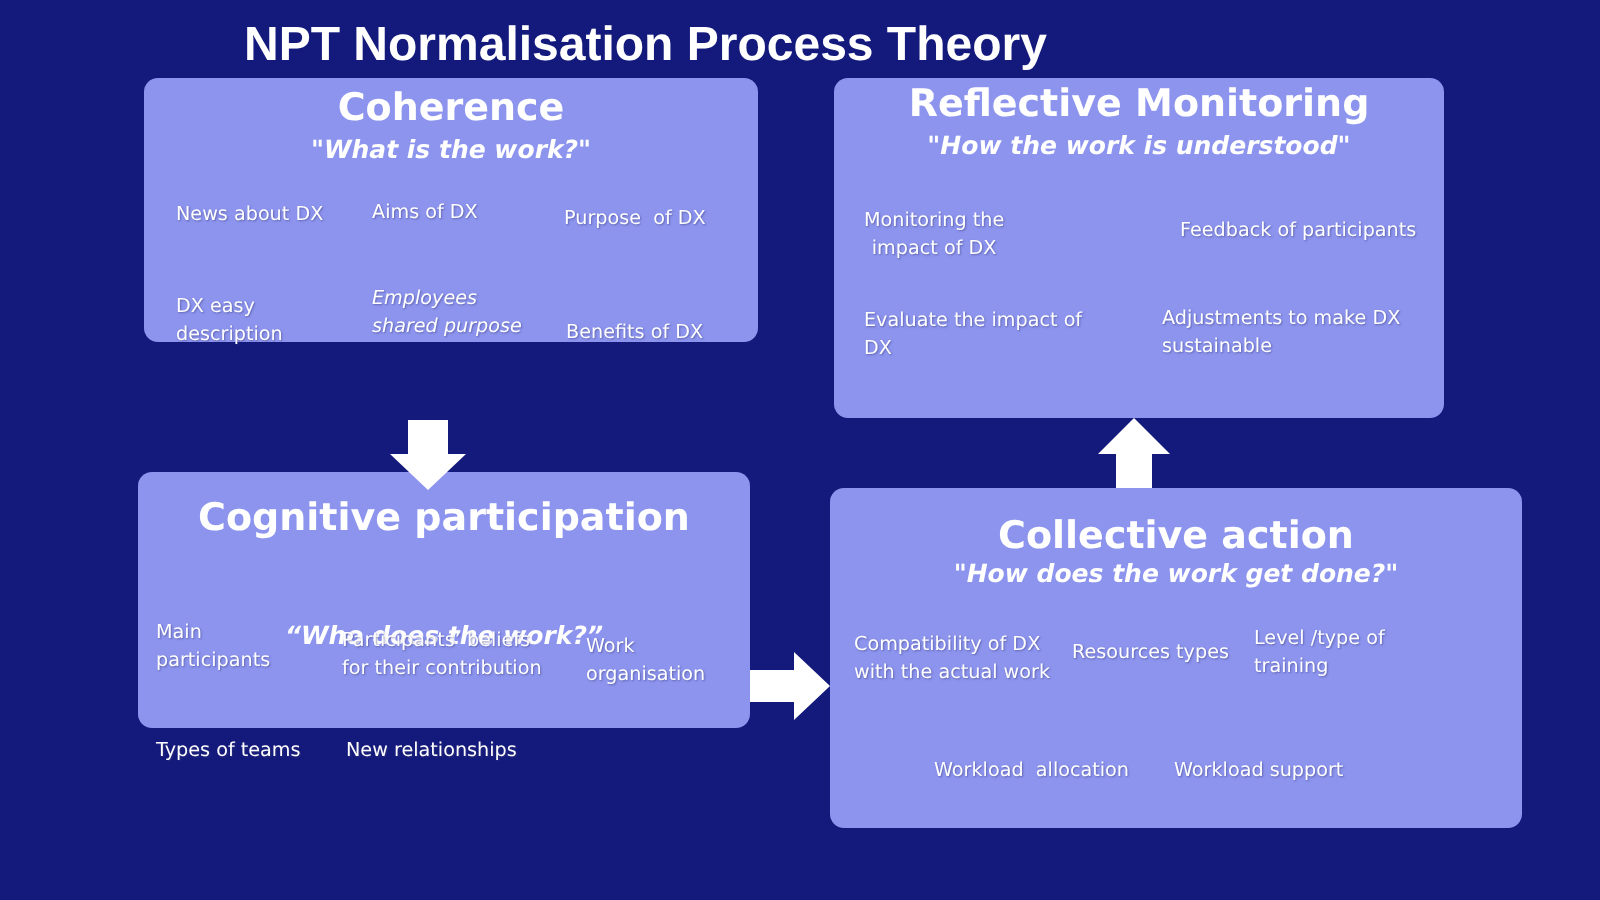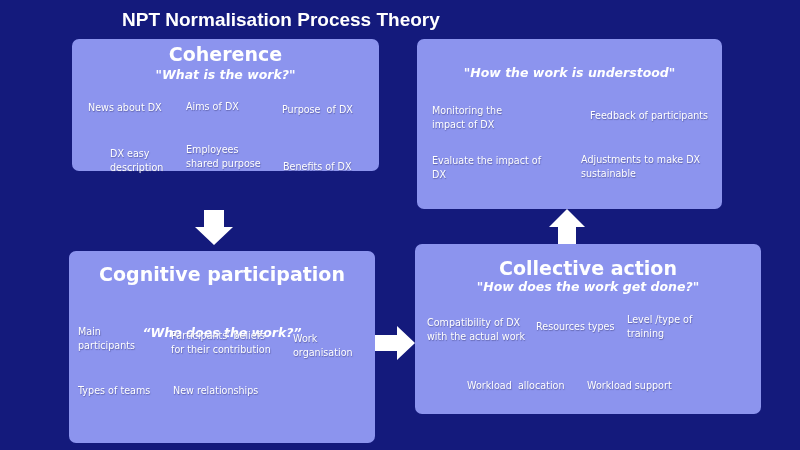--- a/index.html
+++ b/index.html
@@ -4,21 +4,21 @@
 <style>
   html, body { margin: 0; padding: 0; }
   body {
     width: 800px; height: 450px; overflow: hidden;
     background: #141a7c;
     position: relative;
     font-family: "Liberation Sans", sans-serif;
   }
   .title {
     position: absolute; left: 122px; top: 9px;
-    color: #ffffff; font-weight: bold; font-size: 19px;
+    color: #ffffff; font-weight: bold; font-size: 24px;
     font-family: "Liberation Sans", sans-serif;
     white-space: nowrap;
   }
   .box {
     position: absolute;
     background: #8c94ee;
     border-radius: 7px;
   }
   .box-title {
     position: absolute; left: 0; right: 0; text-align: center;
@@ -45,39 +45,40 @@
 <body>
 
 <div class="title">NPT Normalisation Process Theory</div>
 
 <div class="box" style="left:72px; top:39px; width:307px; height:132px;">
   <div class="box-title" style="top:4px;">Coherence</div>
   <div class="box-sub" style="top:28px;">"What is the work?"</div>
   <div class="item" style="left:16px; top:62px;">News about DX</div>
   <div class="item" style="left:114px; top:61px;">Aims of DX</div>
   <div class="item" style="left:210px; top:64px;">Purpose  of DX</div>
-  <div class="item" style="left:16px; top:108px;margin-left:22px;">DX easy
+  <div class="item" style="left:16px; top:108px;">DX easy
 description</div>
-  <div class="item" style="left:114px; top:104px;">Employees
+  <div class="item" style="left:114px; top:104px;font-style:italic;">Employees
 shared purpose</div>
   <div class="item" style="left:211px; top:109px;margin-top:12px;">Benefits of DX</div>
 </div>
 
 <div class="box" style="left:417px; top:39px; width:305px; height:170px;">
+  <div class="box-title" style="top:2px;">Reflective Monitoring</div>
   <div class="box-sub" style="top:26px;">"How the work is understood"</div>
-  <div class="item" style="left:15px; top:65px;">Monitoring the
+  <div class="item" style="left:15px; top:65px;text-align:center;">Monitoring the
 impact of DX</div>
   <div class="item" style="left:173px; top:70px;">Feedback of participants</div>
   <div class="item" style="left:15px; top:115px;">Evaluate the impact of
 DX</div>
   <div class="item" style="left:164px; top:114px;">Adjustments to make DX
 sustainable</div>
 </div>
 
-<div class="box" style="left:69px; top:251px; width:306px; height:192px;">
+<div class="box" style="left:69px; top:236px; width:306px; height:128px;">
   <div class="box-title" style="top:12px;">Cognitive participation</div>
   <div class="box-sub" style="top:34px;margin-top:40px;">“Who does the work?”</div>
   <div class="item" style="left:9px; top:74px;">Main
 participants</div>
   <div class="item" style="left:102px; top:78px;">Participants’ beliefs
 for their contribution</div>
   <div class="item" style="left:224px; top:81px;">Work
 organisation</div>
   <div class="item" style="left:9px; top:133px;">Types of teams</div>
   <div class="item" style="left:104px; top:133px;">New relationships</div>

